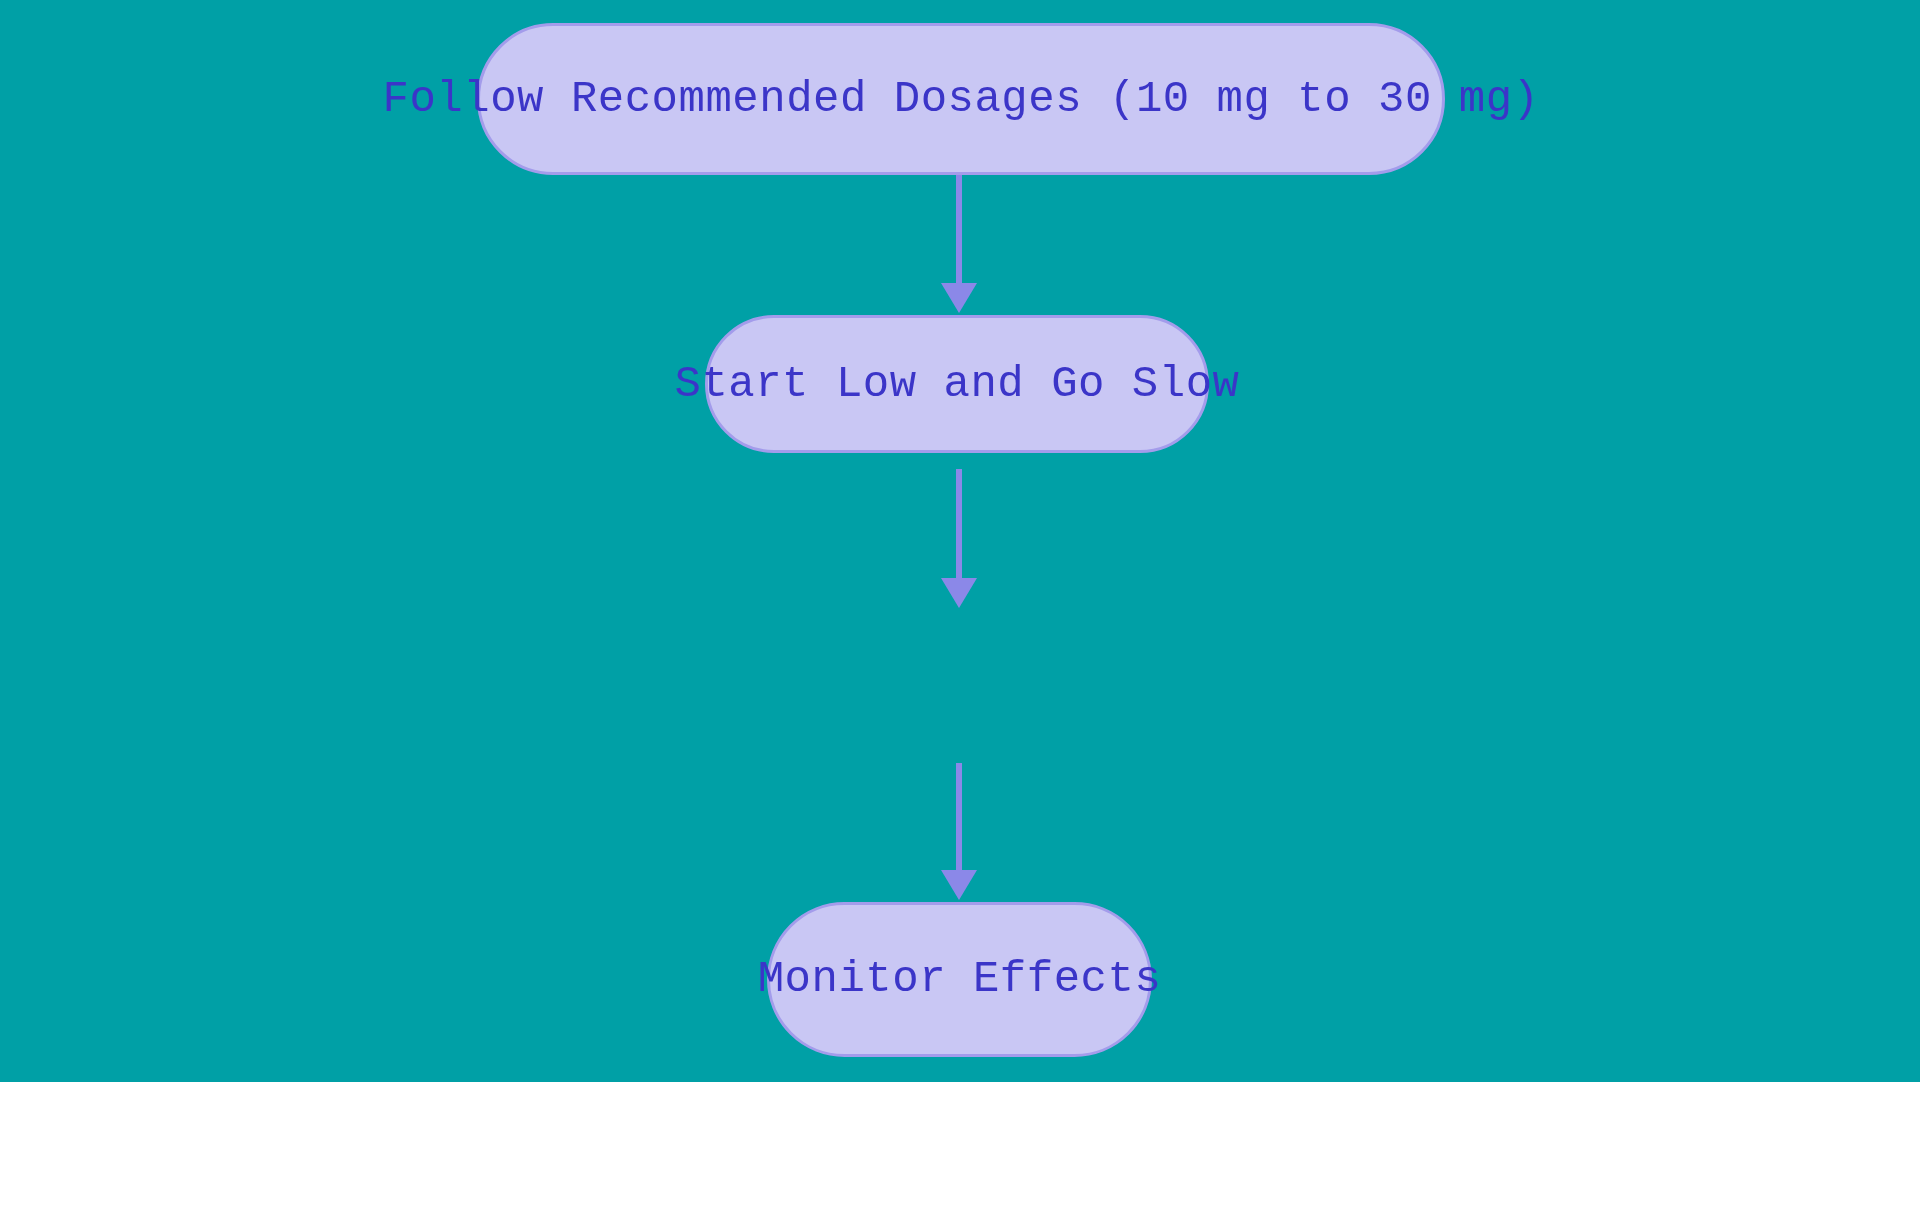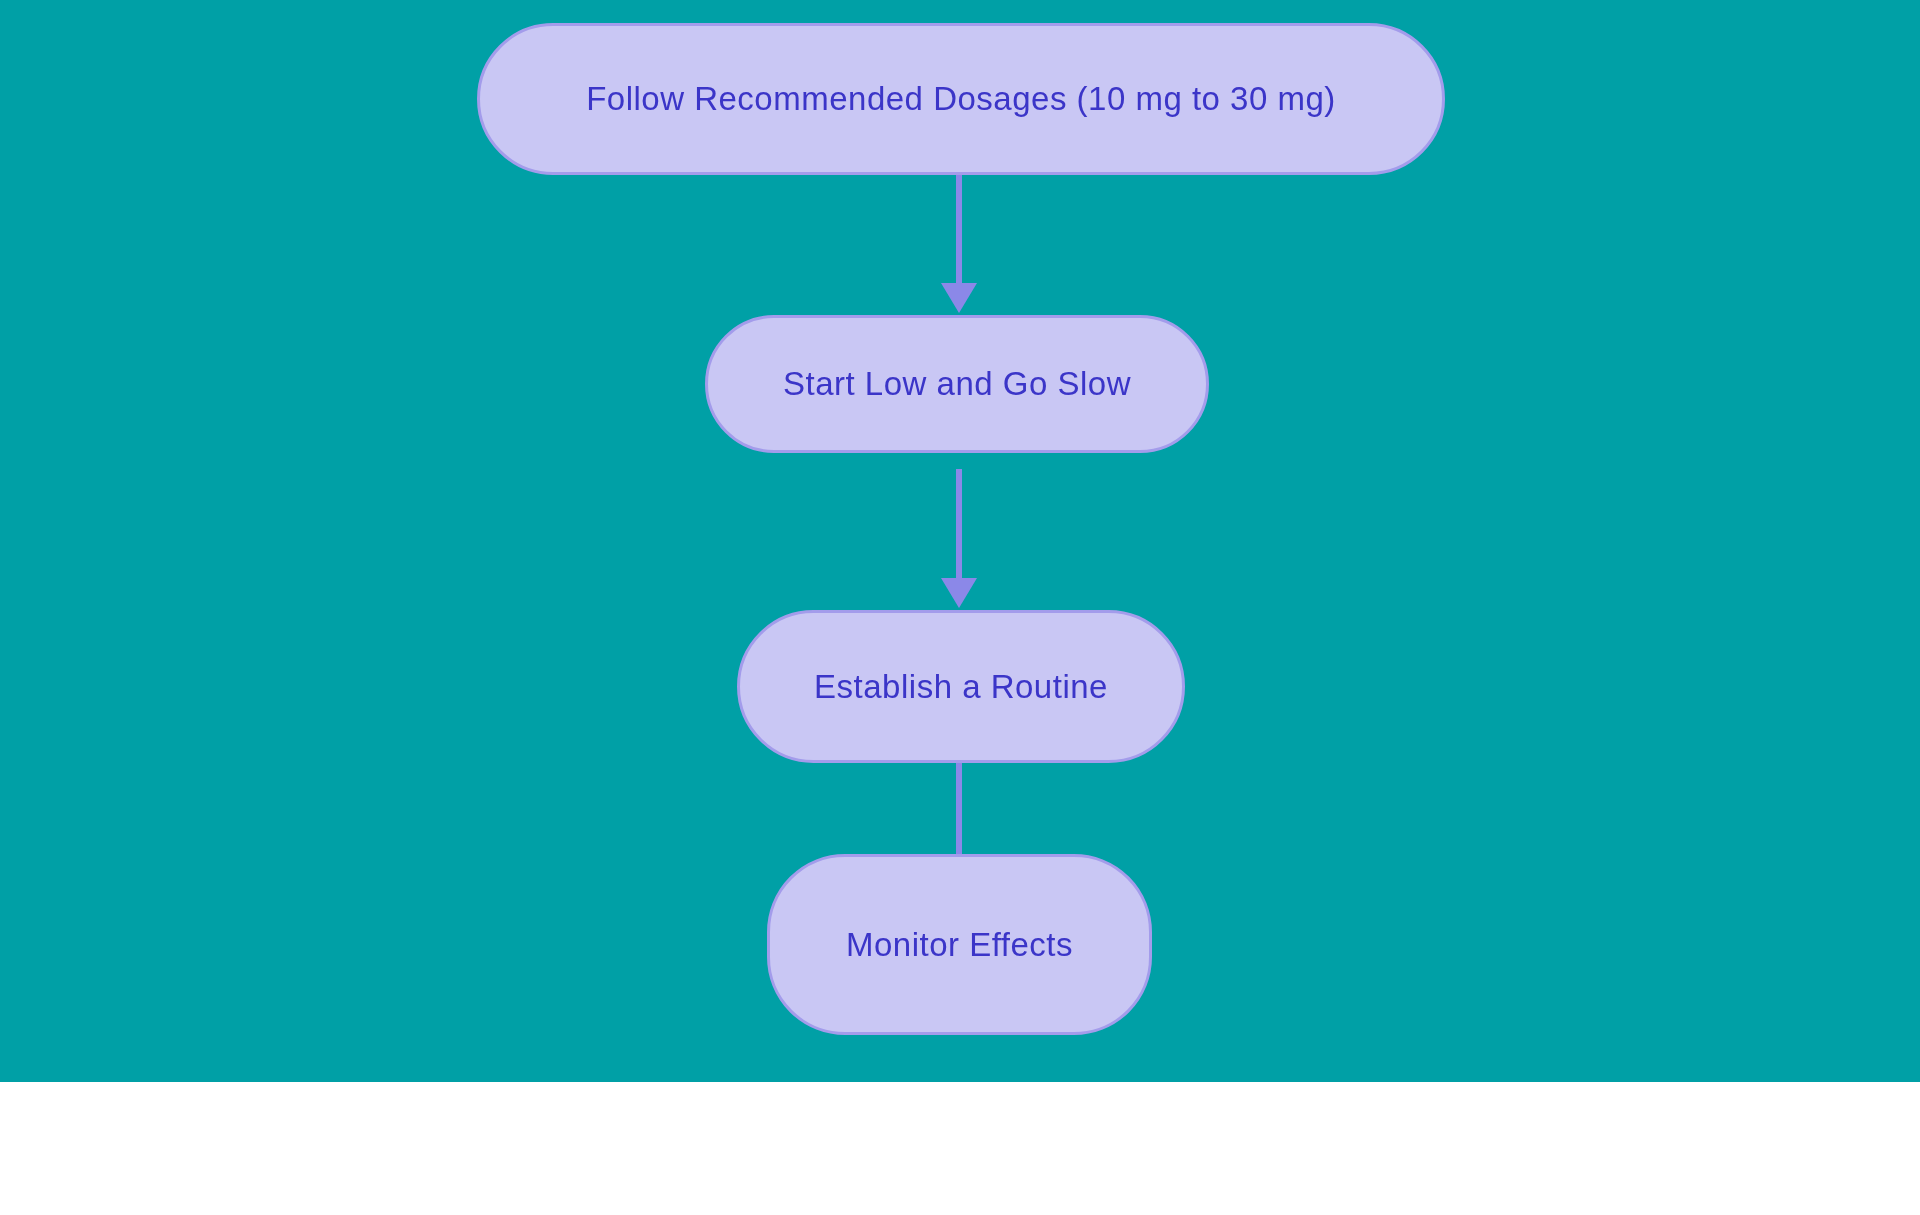--- a/index.html
+++ b/index.html
@@ -28,29 +28,30 @@
     background: var(--node-fill, #C9C7F4);
     border: 3px solid var(--node-border, #A39CEB);
     border-radius: 78px;
     display: flex;
     align-items: center;
     justify-content: center;
     text-align: center;
   }
   .node-label {
     color: var(--text, #3B35C8);
-    font-size: 33px;
+    font-size: 44px;
     line-height: 1.2;
     letter-spacing: 0.5px;
     white-space: nowrap;
+    font-family: Liberation Mono, monospace;
   }
   .node-1 { left: 477px; top: 23px;  width: 968px; height: 152px; }
   .node-2 { left: 705px; top: 315px; width: 504px; height: 138px; }
   .node-3 { left: 737px; top: 610px; width: 448px; height: 153px; }
-  .node-4 { left: 767px; top: 854px; width: 385px; height: 181px; }
+  .node-4 { left: 767px; top: 902px; width: 385px; height: 155px; }
 
   .arrow-line {
     position: absolute;
     width: 6px;
     left: 956px;
     background: var(--arrow, #8B88E8);
   }
   .arrow-head {
     position: absolute;
     left: 941px;
@@ -79,23 +80,20 @@
   <div class="arrow-line arrow-1-line"></div>
   <div class="arrow-head arrow-1-head"></div>
 
   <div class="node node-2">
     <span class="node-label">Start Low and Go Slow</span>
   </div>
 
   <div class="arrow-line arrow-2-line"></div>
   <div class="arrow-head arrow-2-head"></div>
 
-  <div class="node node-3">
-    <span class="node-label">Establish a Routine</span>
-  </div>
 
   <div class="arrow-line arrow-3-line"></div>
   <div class="arrow-head arrow-3-head"></div>
 
   <div class="node node-4">
     <span class="node-label">Monitor Effects</span>
   </div>
 
 </div>
 <div class="footer"></div>

